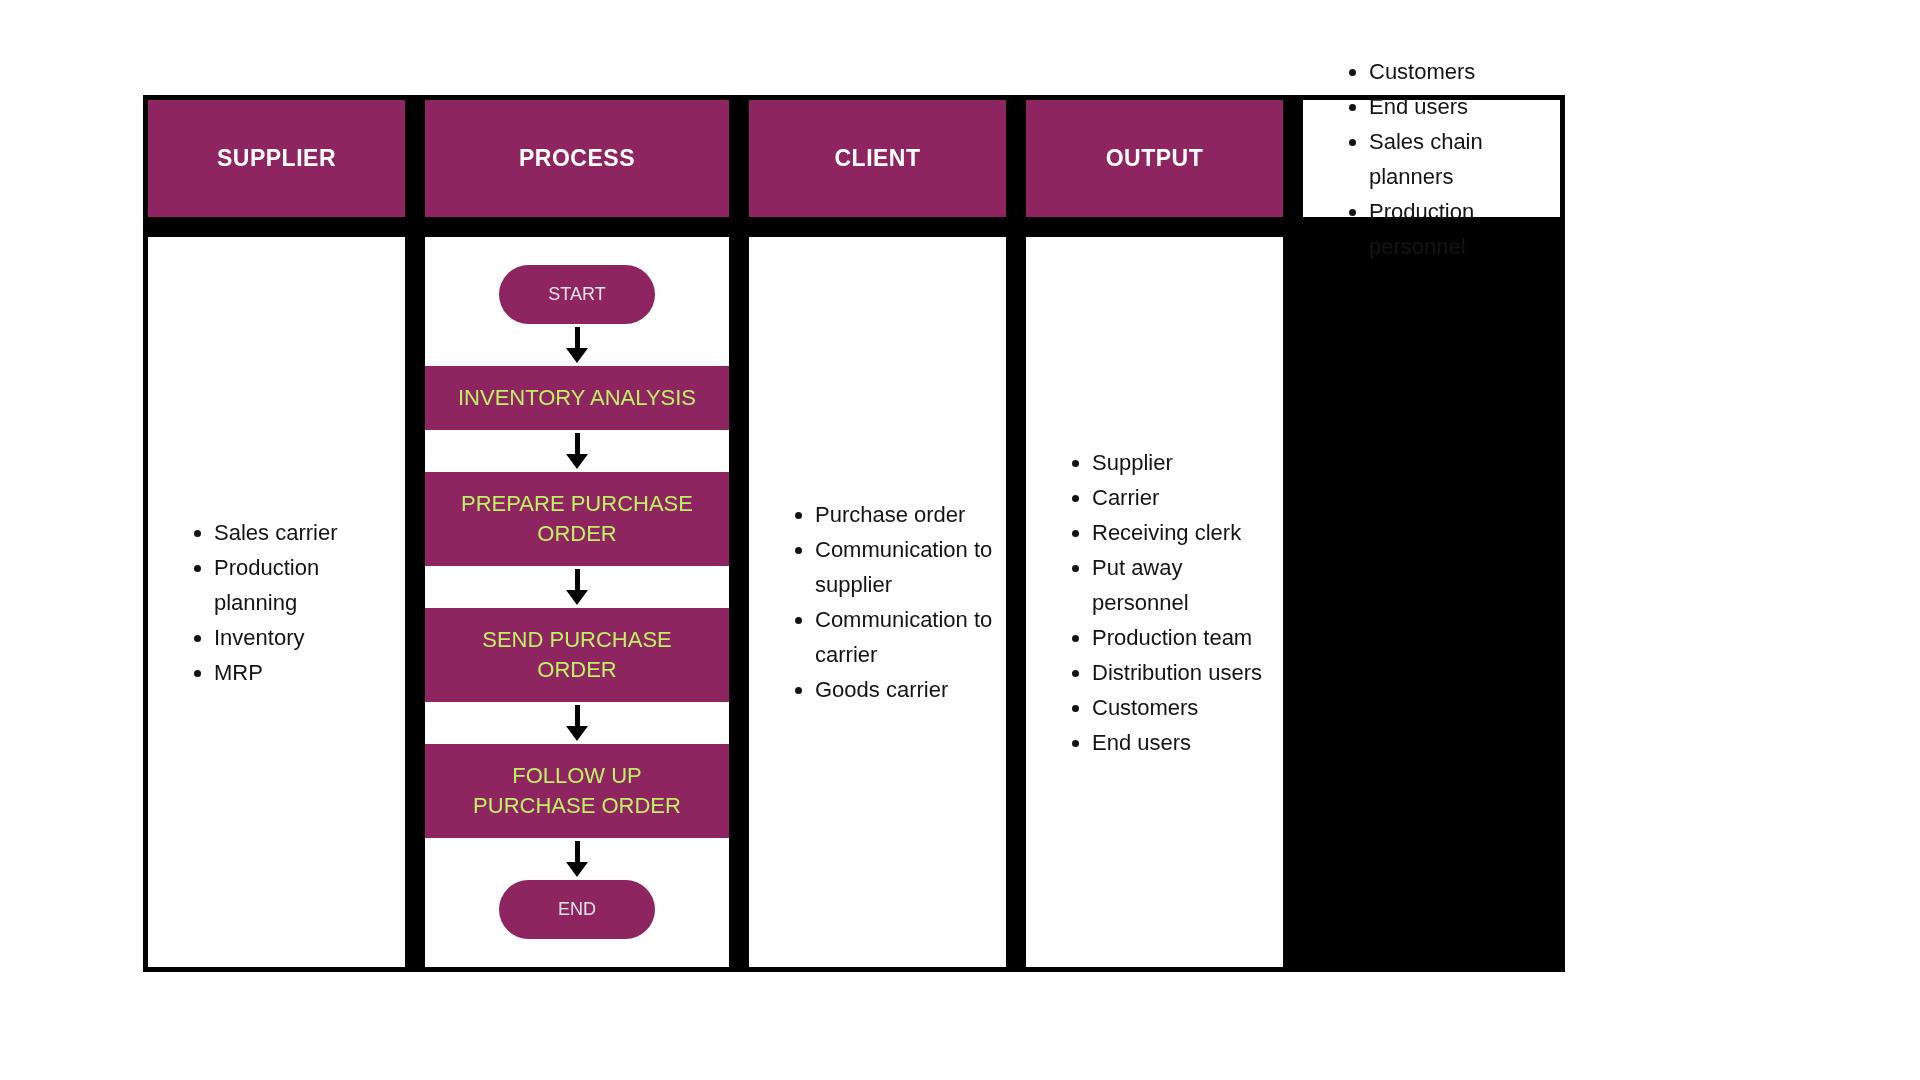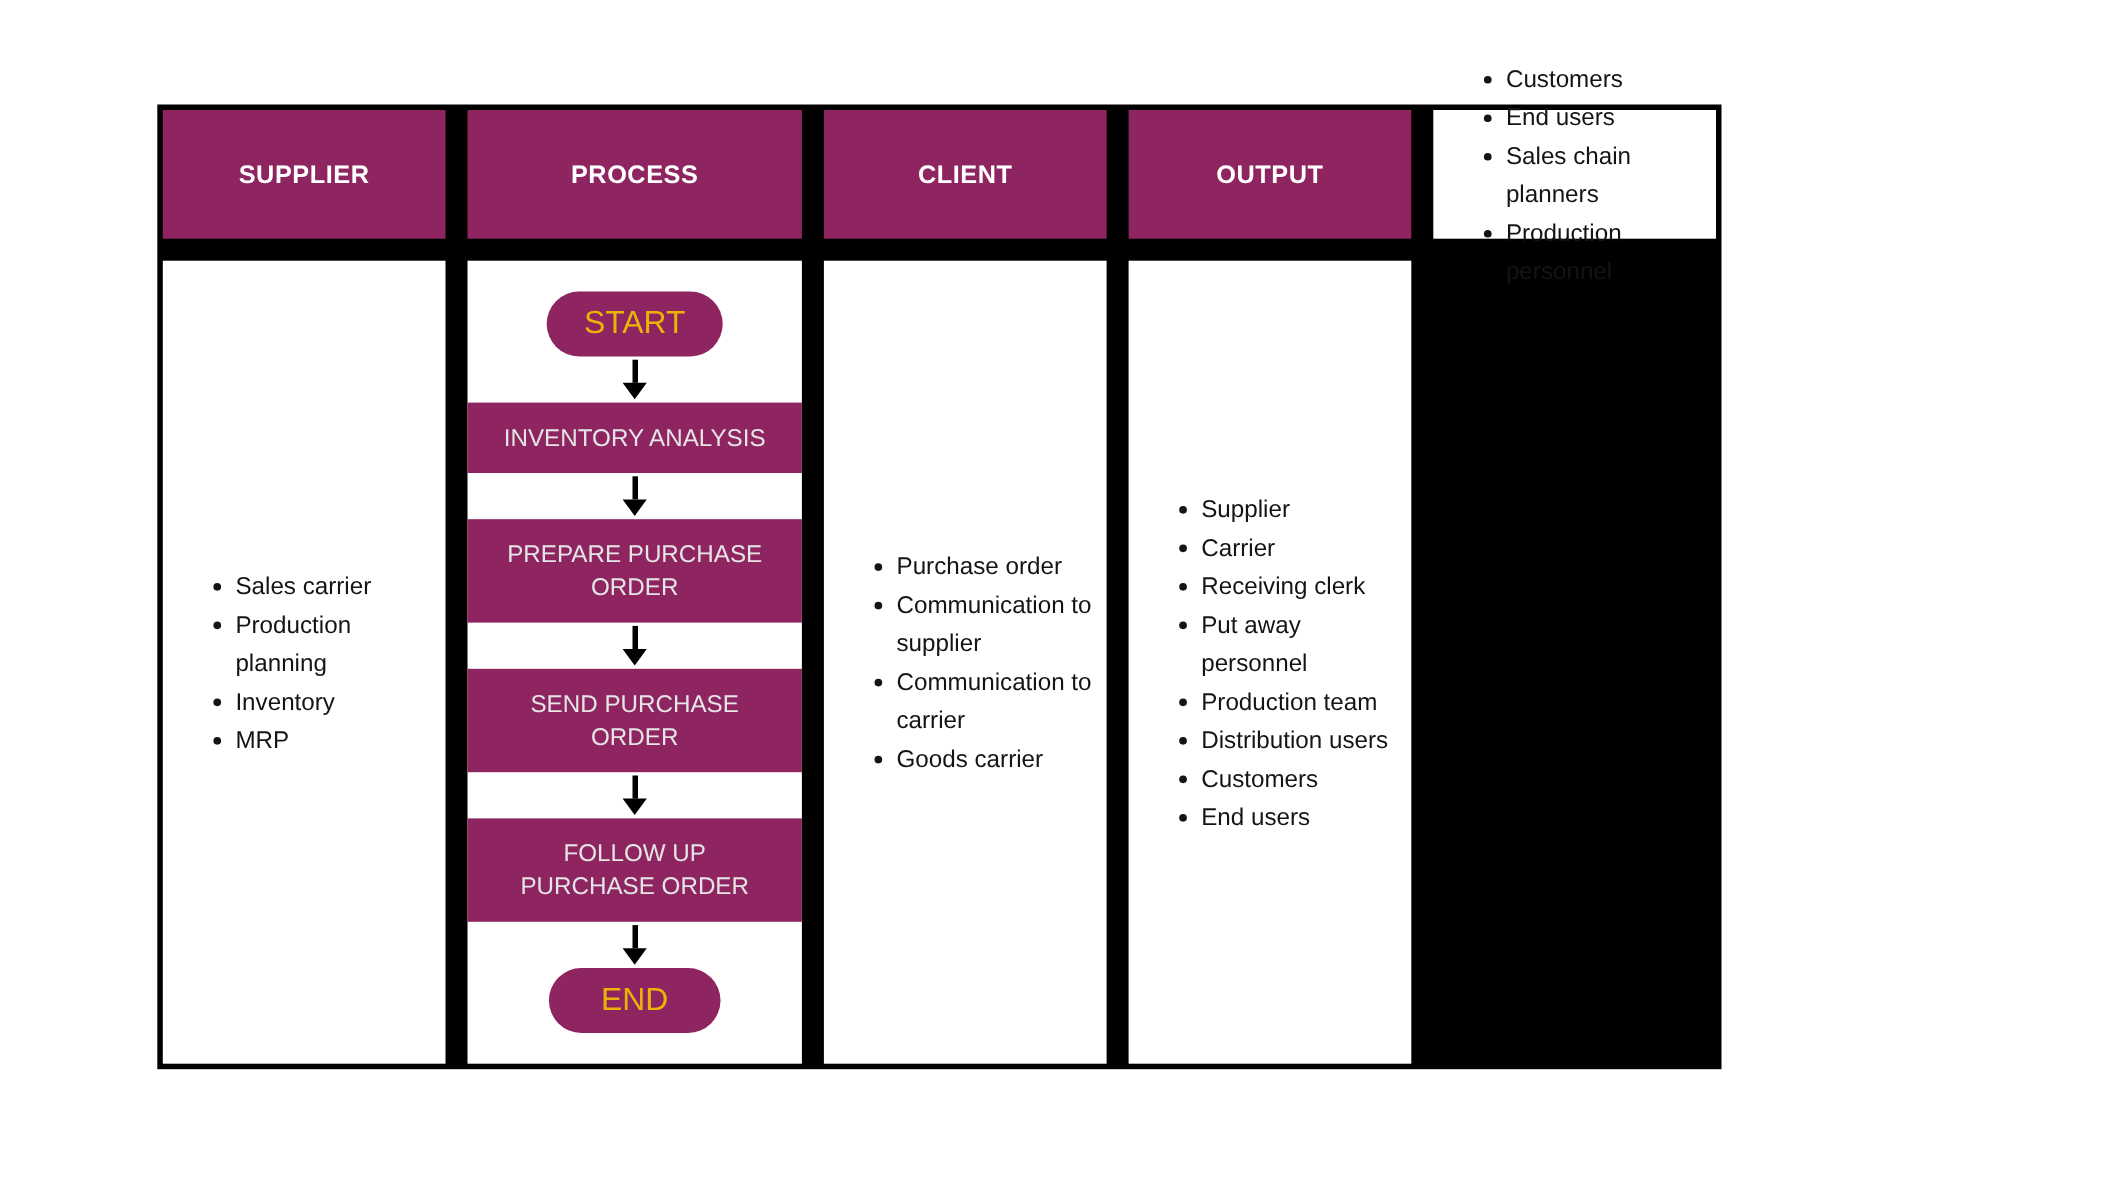--- a/index.html
+++ b/index.html
@@ -52,31 +52,31 @@
   .bullet-list li {
     white-space: pre-line;
   }
   .process-cell {
     flex-direction: column;
     justify-content: center;
     align-items: center;
   }
   .terminator {
     background: #8E2560;
-    color: #eab308;
-    font-size: 29px;
+    color: #e5e5e5;
+    font-size: 18px;
     line-height: 23px;
     padding: 18px 34px;
     border-radius: 32px;
     text-align: center;
     min-width: 88px;
   }
   .process-step {
     background: #8E2560;
-    color: #e5e5e5;
+    color: #bef264;
     width: 304px;
     box-sizing: border-box;
     padding: 17px 6px;
     font-size: 22px;
     line-height: 30px;
     text-align: center;
     white-space: pre-line;
   }
   .flow-arrow {
     display: flex;

